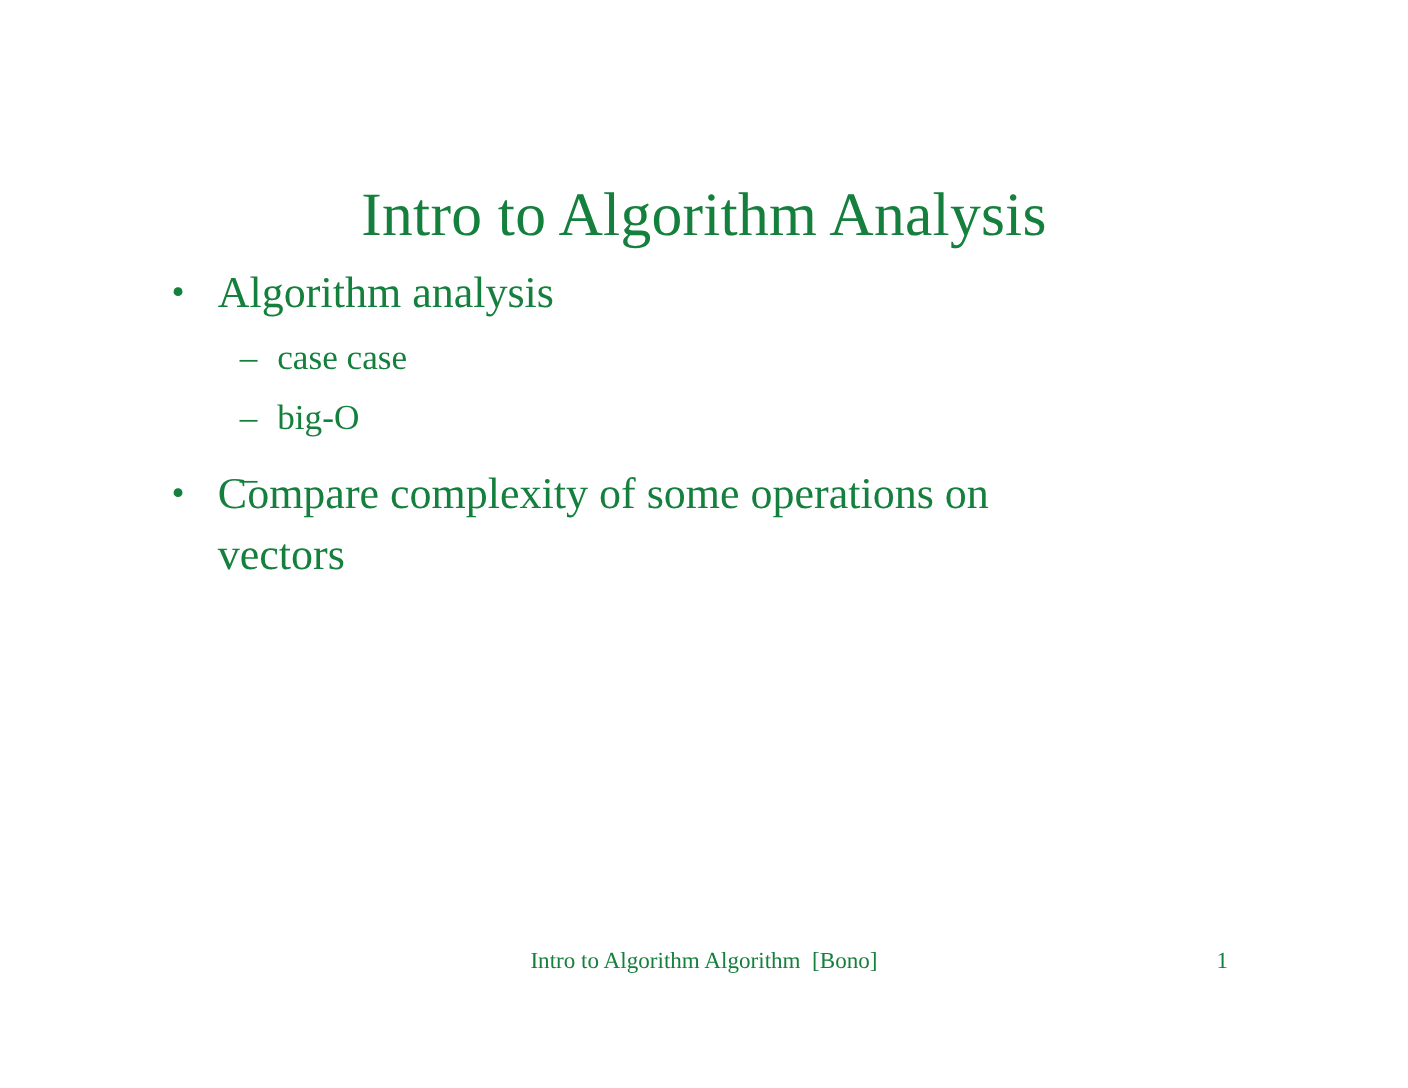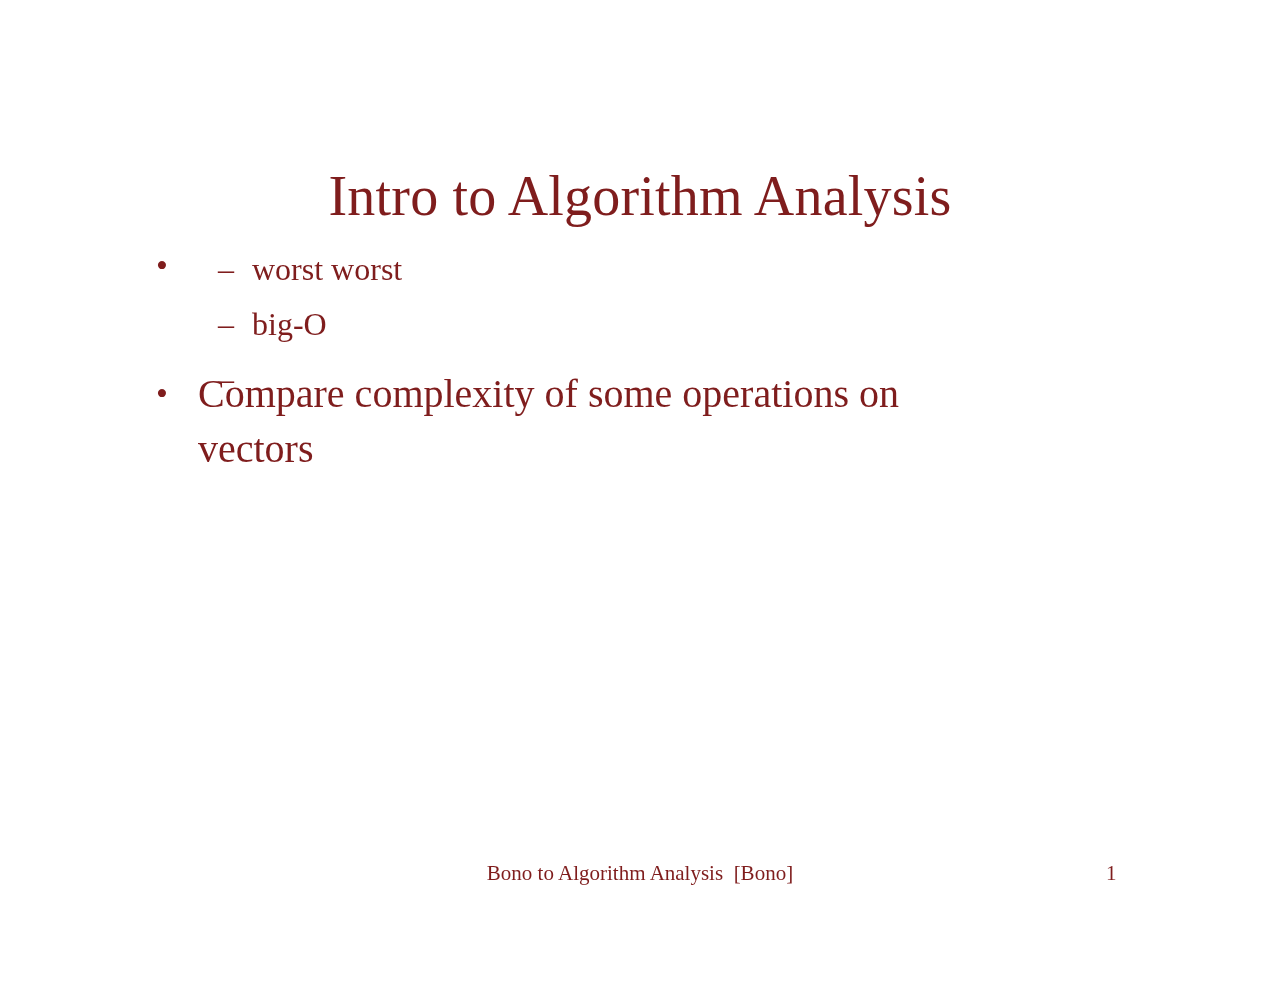--- a/index.html
+++ b/index.html
@@ -8,21 +8,21 @@
     background: #ffffff;
   }
 
   #slide {
     position: relative;
     width: 1280px;
     height: 989px;
     background: #ffffff;
     overflow: hidden;
     font-family: "Liberation Serif", "DejaVu Serif", serif;
-    color: #7f1d1d;
+    color: #15803d;
     -webkit-font-smoothing: antialiased;
   }
 
   
   .slide-title {
     position: absolute;
     left: 0;
     top: 126px;
     width: 1280px;
     text-align: center;
@@ -116,27 +116,28 @@
 <body>
 
 <div id="slide">
 
   <h1 class="slide-title">Intro to Algorithm Analysis</h1>
 
   <div class="body-block">
 
     <div class="bullet-l1">
       <span class="marker">•</span>
+      <span class="bullet-text">Algorithm analysis</span>
     </div>
 
     <div class="sub-list">
 
       <div class="bullet-l2">
         <span class="marker">–</span>
-        <span class="bullet-text">worst worst</span>
+        <span class="bullet-text">case case</span>
       </div>
 
       <div class="bullet-l2">
         <span class="marker">–</span>
         <span class="bullet-text">big-O</span>
       </div>
 
       <div class="bullet-l2">
         <span class="marker">–</span>
       </div>
@@ -146,17 +147,17 @@
     <div class="spacer-bullet"></div>
 
     <div class="bullet-l1">
       <span class="marker">•</span>
       <span class="bullet-text">Compare complexity of some operations on vectors</span>
     </div>
 
   </div>
 
   <div class="footer">
-    <span class="footer-text">Bono to Algorithm Analysis  [Bono]</span>
+    <span class="footer-text">Intro to Algorithm Algorithm  [Bono]</span>
     <span class="footer-page">1</span>
   </div>
 
 </div>
 
 </body></html>

